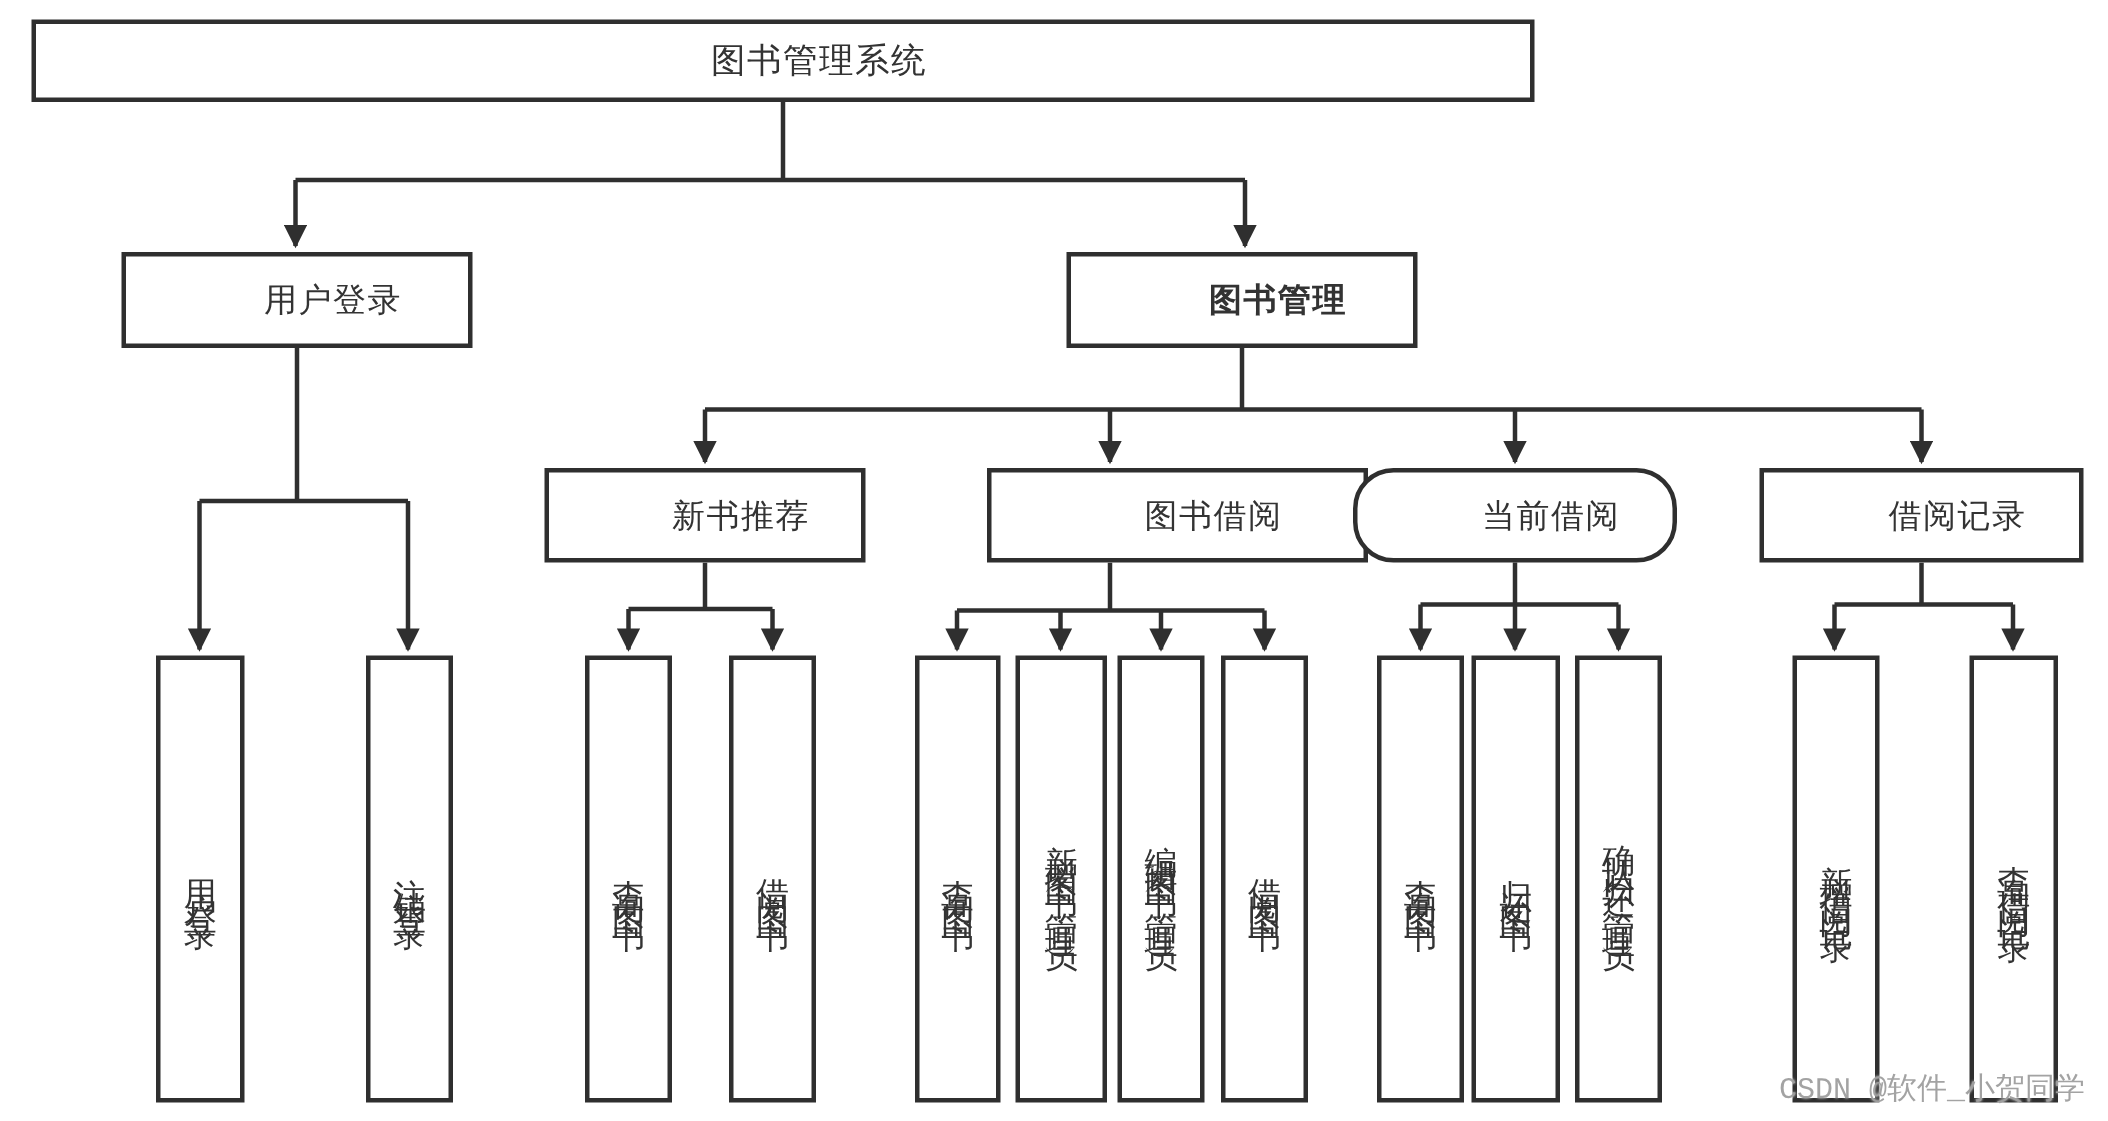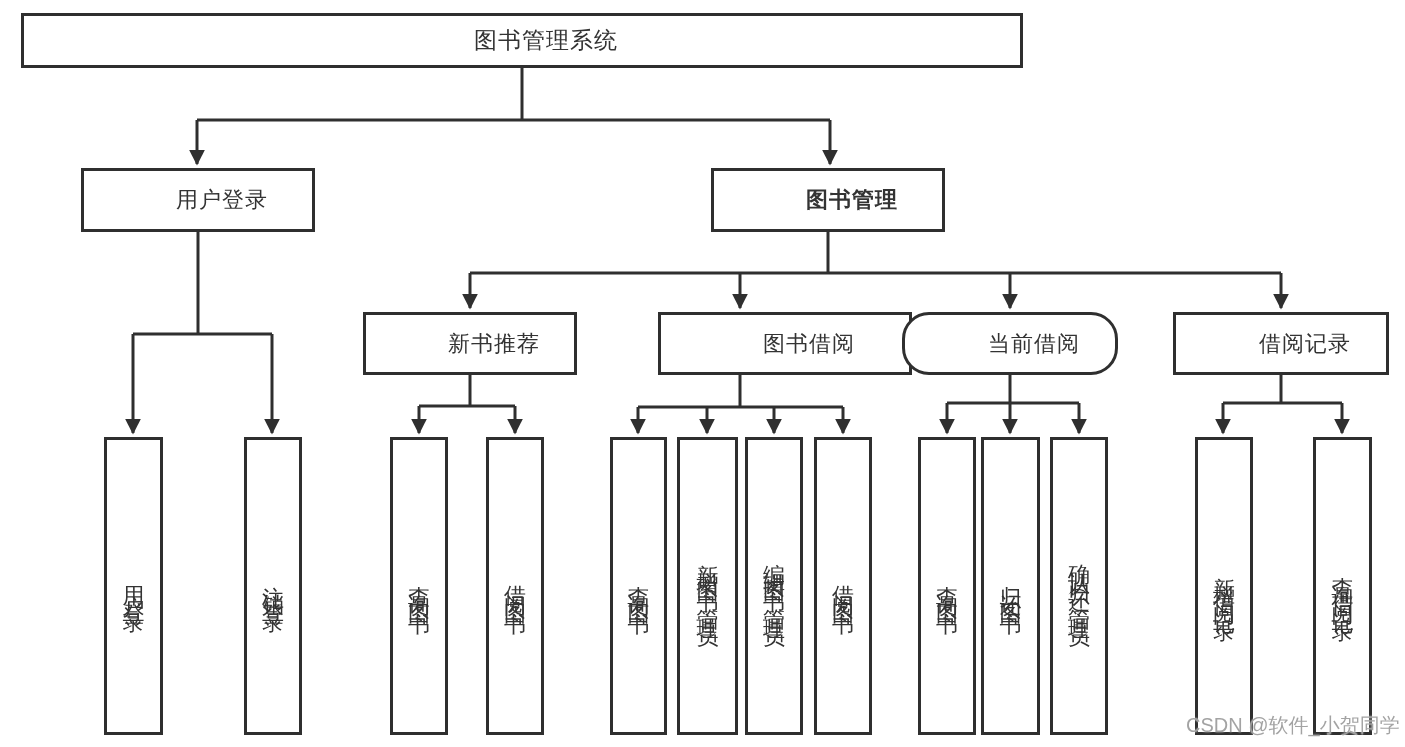--- a/index.html
+++ b/index.html
@@ -55,20 +55,21 @@
   }
   .watermark {
     position: absolute;
     left: 1186px;
     top: 712px;
     font-size: 20px;
     color: rgba(158, 158, 158, 0.95);
     white-space: nowrap;
     z-index: 5;
     text-shadow: 0 0 2px #ffffff;
+    font-family: Liberation Mono, monospace;
   }
 </style>
 </head>
 <body>
 
 <div class="canvas">
 
   <svg class="connectors" viewBox="0 0 1405 747" xmlns="http://www.w3.org/2000/svg">
     <defs>
       <marker id="arrow" viewBox="0 0 10 10" refX="9" refY="5" markerWidth="7.5" markerHeight="5.2" orient="auto">

